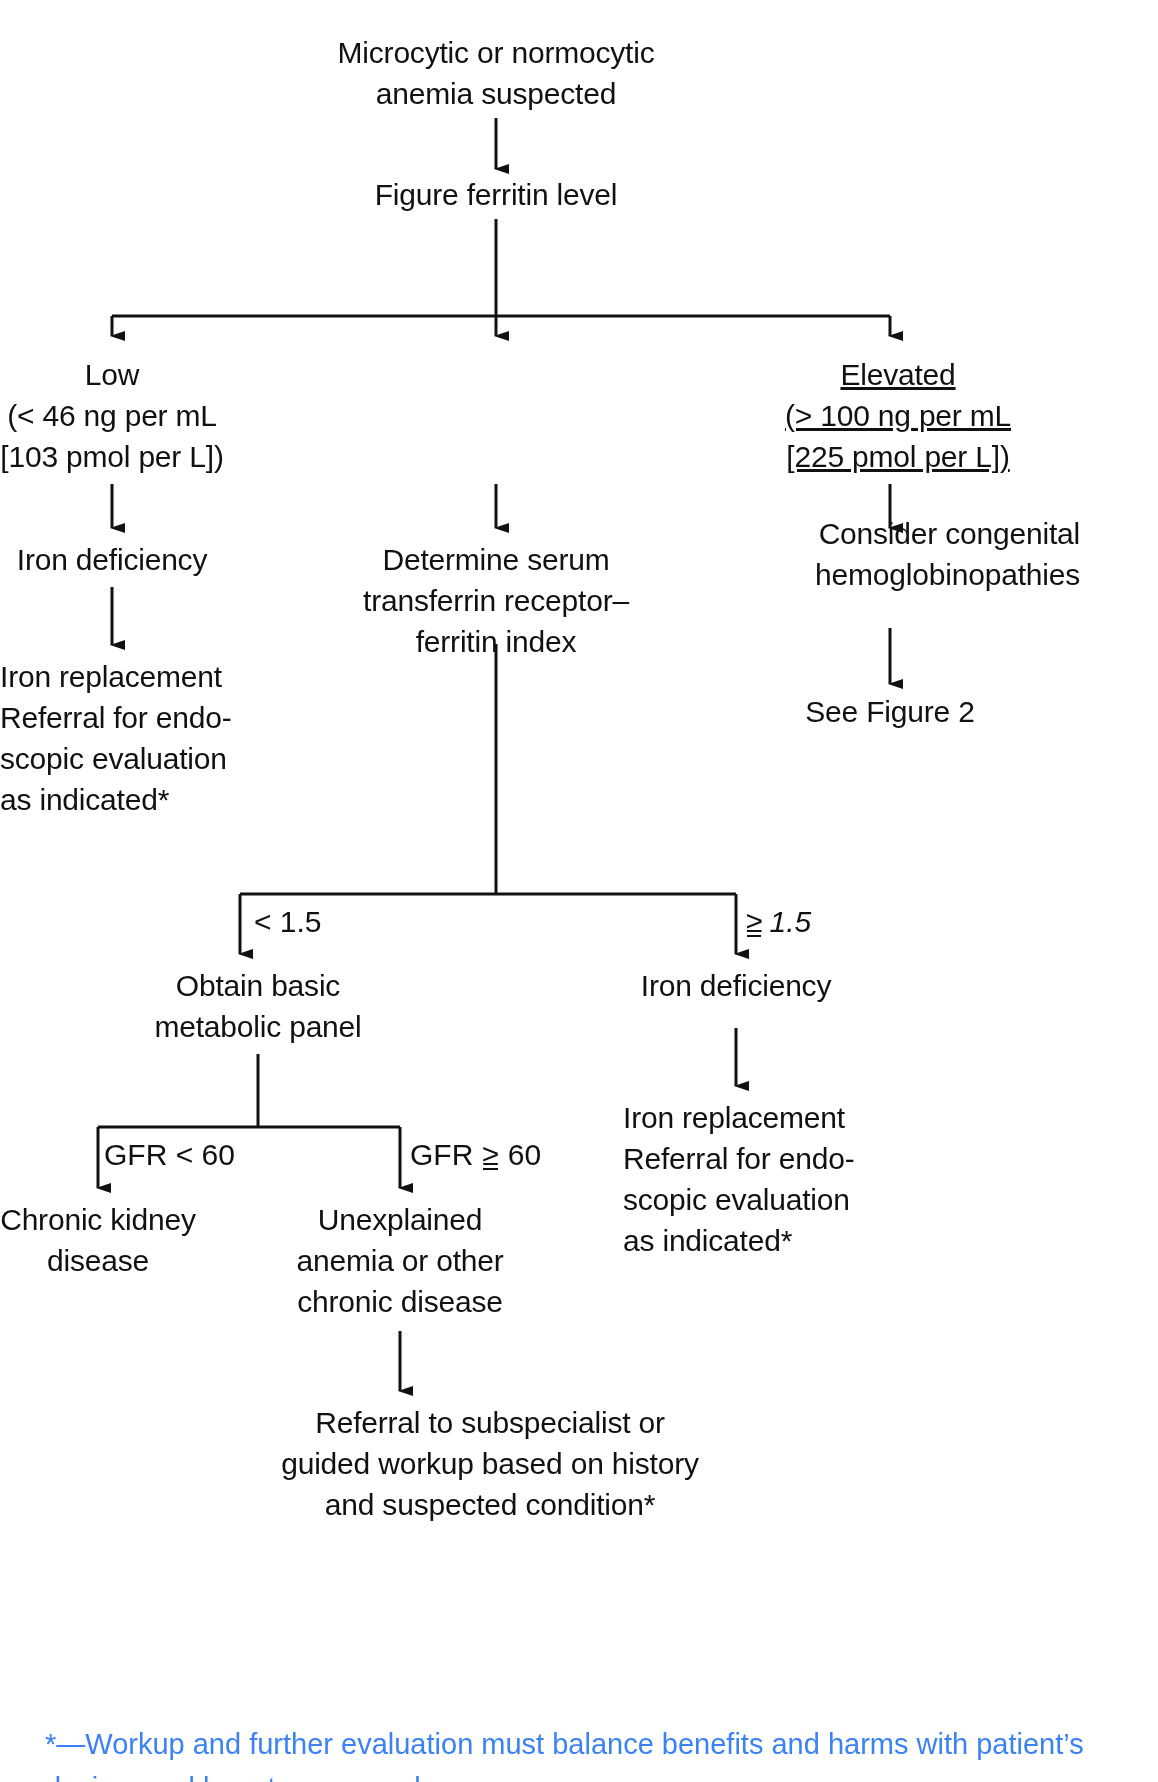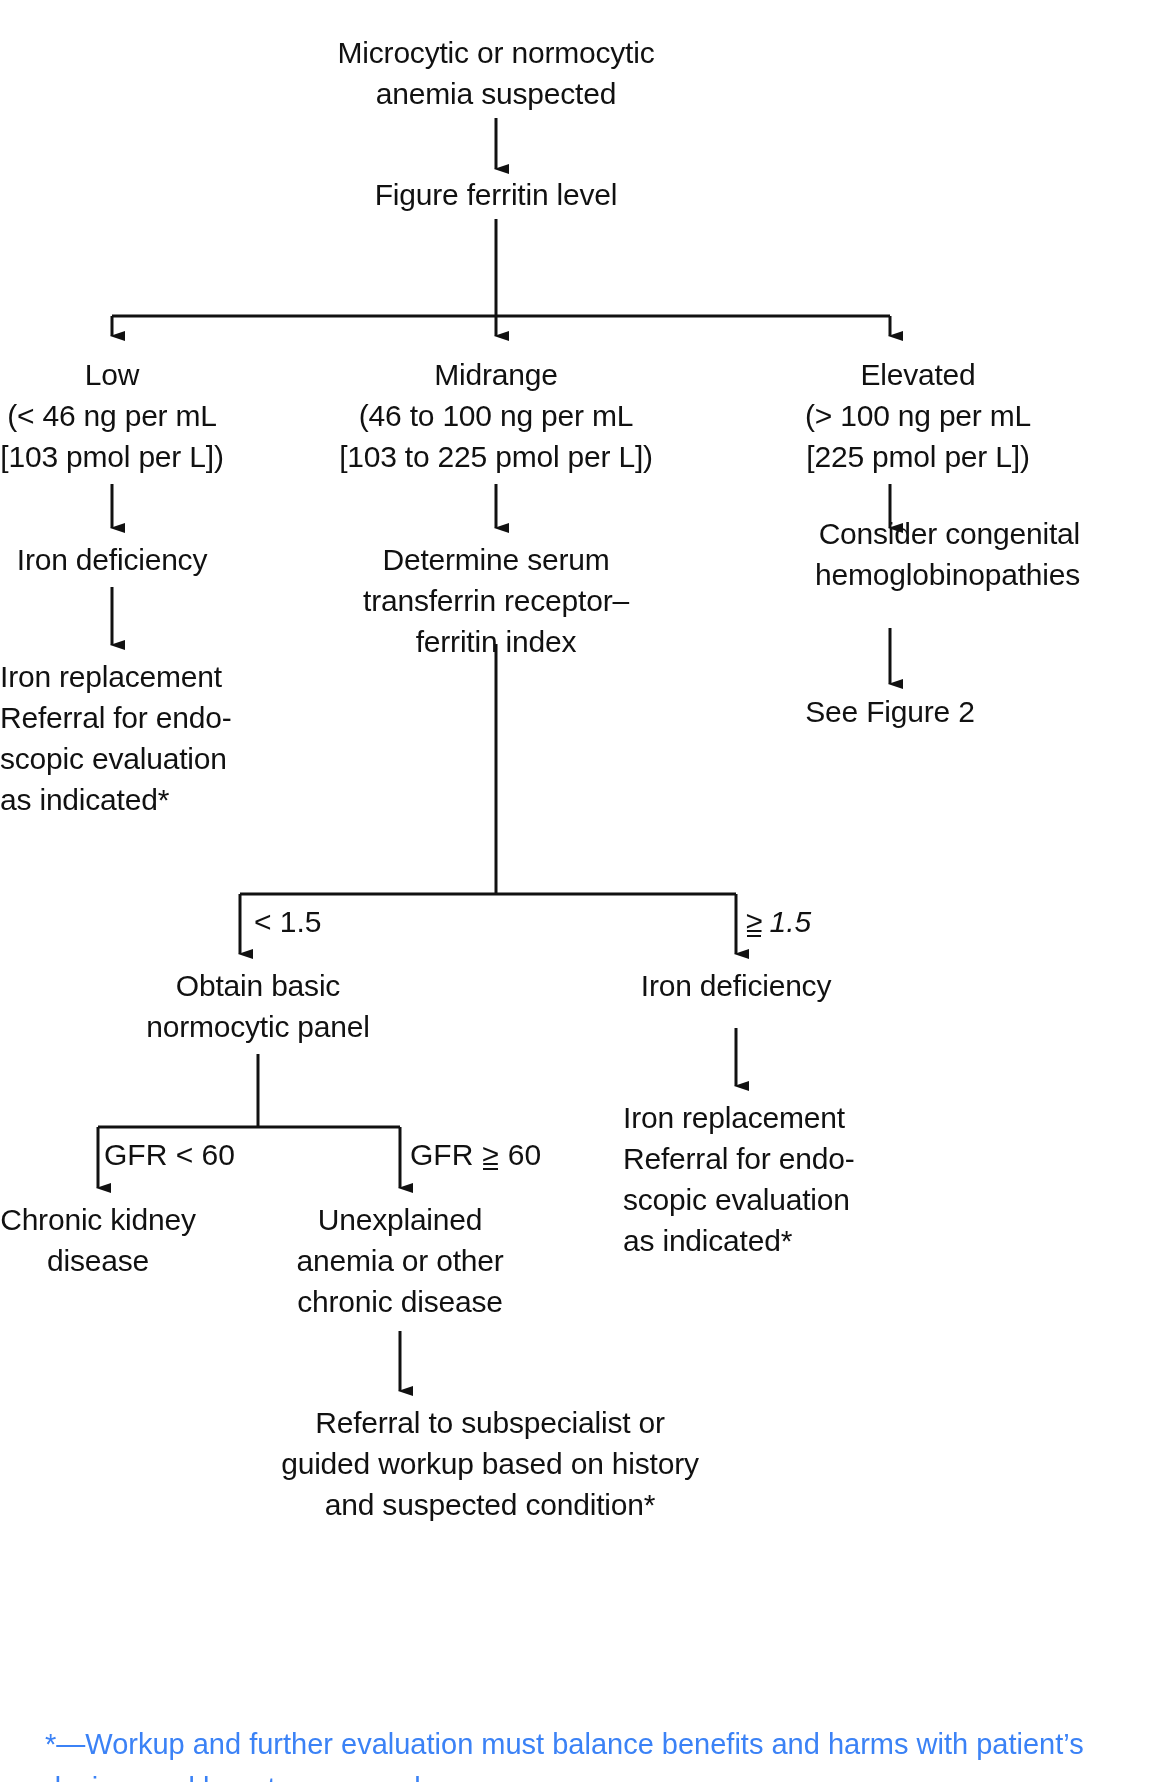--- a/index.html
+++ b/index.html
@@ -117,25 +117,22 @@
 
   <div class="node" style="left:266px; top:-4px; width:460px;">Microcytic or normocytic
 anemia suspected</div>
 
   <div class="node" style="left:306px; top:138px; width:380px;">Figure ferritin level</div>
 
   <div class="node" style="left:-78px; top:318px; width:380px;">Low
 (&lt; 46 ng per mL
 [103 pmol per L])</div>
 
-  <div class="node" style="left:286px; top:318px; width:420px;">Midrange
-(46 to 100 ng per mL
-[103 to 225 pmol per L])</div>
 
-  <div class="node" style="left:728px; top:318px; width:380px;">Elevated
+  <div class="node" style="left:708px; top:318px; width:380px;text-decoration:underline;">Elevated
 (&gt; 100 ng per mL
 [225 pmol per L])</div>
 
   <div class="node" style="left:-68px; top:503px; width:360px;">Iron deficiency</div>
 
   <div class="node" style="left:-62px; top:620px; width:350px; text-align:left; padding-left:62px;">Iron replacement
 Referral for endo-
 scopic evaluation
 as indicated*</div>
 
@@ -148,21 +145,21 @@
 
   <div class="node" style="left:710px; top:655px; width:360px;">See Figure 2</div>
 
   <div class="edge-label" style="left:254px; top:869px;">&lt; 1.5</div>
 
   <div class="edge-label" style="left:746px; top:869px;">
     <span class="ge">≥</span><span style="margin-left:7px;font-style:italic;">1.5</span>
   </div>
 
   <div class="node" style="left:78px; top:929px; width:360px;">Obtain basic
-normocytic panel</div>
+metabolic panel</div>
 
   <div class="node" style="left:556px; top:929px; width:360px;">Iron deficiency</div>
 
   <div class="node" style="left:566px; top:1061px; width:360px; text-align:left; padding-left:57px;">Iron replacement
 Referral for endo-
 scopic evaluation
 as indicated*</div>
 
   <div class="edge-label" style="left:104px; top:1102px;">GFR &lt; 60</div>
 

